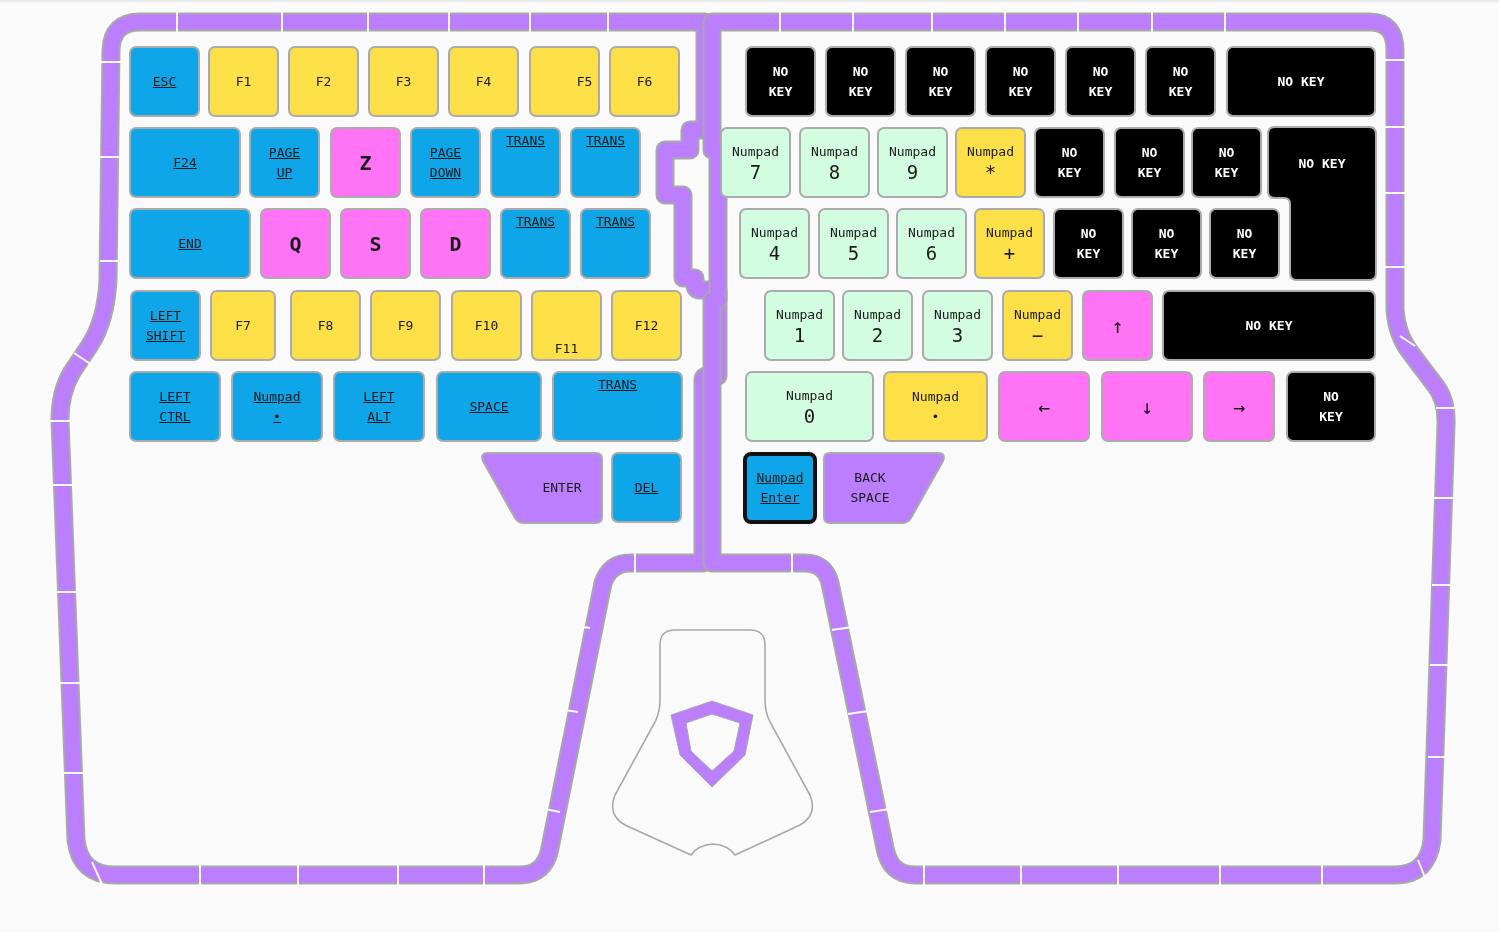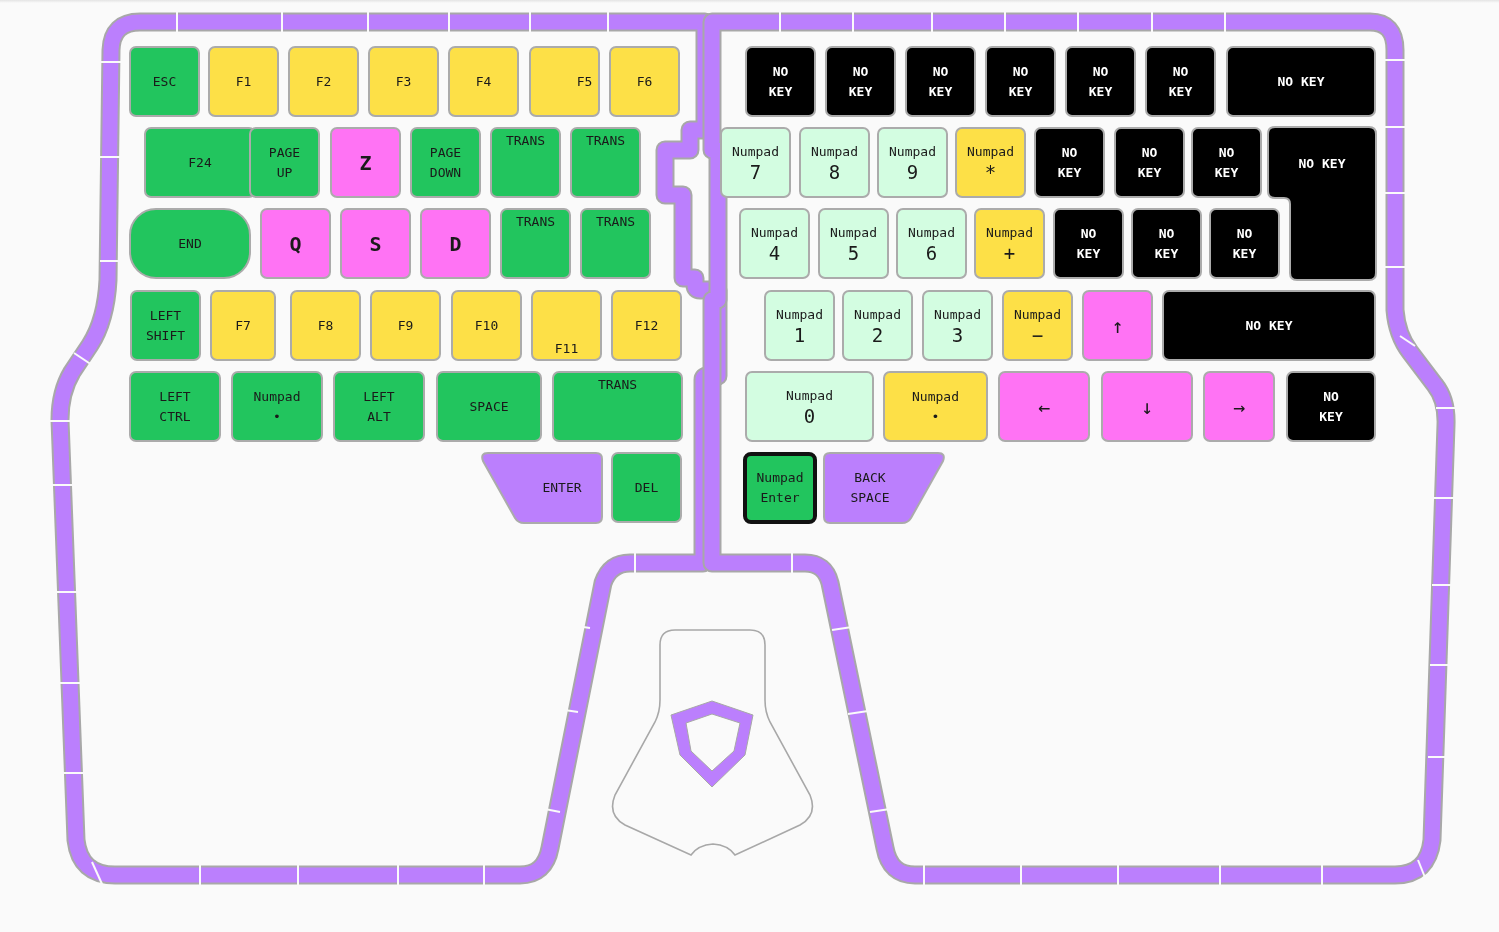--- a/index.html
+++ b/index.html
@@ -12,21 +12,21 @@
   .topline { position: absolute; left: 0; top: 0; width: 1499px; height: 3px; background: linear-gradient(#e4e4e4, #fafafa); }
   svg.outline { position: absolute; left: 0; top: 0; }
   .key {
     position: absolute; box-sizing: border-box;
     border: 2px solid #ababab; border-radius: 7px;
     display: flex; flex-direction: column; align-items: center; justify-content: center;
     font-size: 13px; color: #1a1a1a; text-align: center; line-height: 20px;
     cursor: pointer;
   }
   .key .l1, .key .l2 { display: block; white-space: nowrap; }
-  .key.purple { background: #22c55e; }
+  .key.purple { background: #0ea5e9; text-decoration: underline; }
   .key.pink { background: #fde047; }
   .key.magenta { background: #ff73f4; }
   .key.mint { background: #d3fde1; }
   .key.black { background: #000; color: #fff; font-weight: bold; }
   .key.big { font-size: 20px; font-weight: bold; }
   .key.top { justify-content: flex-start; padding-top: 2px; }
   .key.np .l1 { font-size: 13px; line-height: 18px; }
   .key.np .l2 { font-size: 19px; line-height: 22px; }
   .key.sel { border: 4px solid #111; border-radius: 8px; }
   .key.arrow .l1 { font-size: 20px; }
@@ -123,42 +123,42 @@
 <div class="key pink" style="left:448px;top:46px;width:71px;height:71px;">
     <span class="l1">F4</span>
   </div>
 <div class="key pink" style="left:529px;top:46px;width:71px;height:71px;padding-left:40px;">
     <span class="l1">F5</span>
   </div>
 <div class="key pink" style="left:609px;top:46px;width:71px;height:71px;">
     <span class="l1">F6</span>
   </div>
 
-<div class="key purple" style="left:129px;top:127px;width:112px;height:71px;margin-left:15px;">
+<div class="key purple" style="left:129px;top:127px;width:112px;height:71px;">
     <span class="l1">F24</span>
   </div>
 <div class="key purple" style="left:249px;top:127px;width:71px;height:71px;">
     <span class="l1">PAGE</span>
     <span class="l2">UP</span>
   </div>
 <div class="key magenta big" style="left:330px;top:127px;width:71px;height:71px;">
     <span class="l1">Z</span>
   </div>
 <div class="key purple" style="left:410px;top:127px;width:71px;height:71px;">
     <span class="l1">PAGE</span>
     <span class="l2">DOWN</span>
   </div>
 <div class="key purple top" style="left:490px;top:127px;width:71px;height:71px;">
     <span class="l1">TRANS</span>
   </div>
 <div class="key purple top" style="left:570px;top:127px;width:71px;height:71px;">
     <span class="l1">TRANS</span>
   </div>
 
-<div class="key purple" style="left:129px;top:208px;width:122px;height:71px;border-radius:27px;">
+<div class="key purple" style="left:129px;top:208px;width:122px;height:71px;">
     <span class="l1">END</span>
   </div>
 <div class="key magenta big" style="left:260px;top:208px;width:71px;height:71px;">
     <span class="l1">Q</span>
   </div>
 <div class="key magenta big" style="left:340px;top:208px;width:71px;height:71px;">
     <span class="l1">S</span>
   </div>
 <div class="key magenta big" style="left:420px;top:208px;width:71px;height:71px;">
     <span class="l1">D</span>

